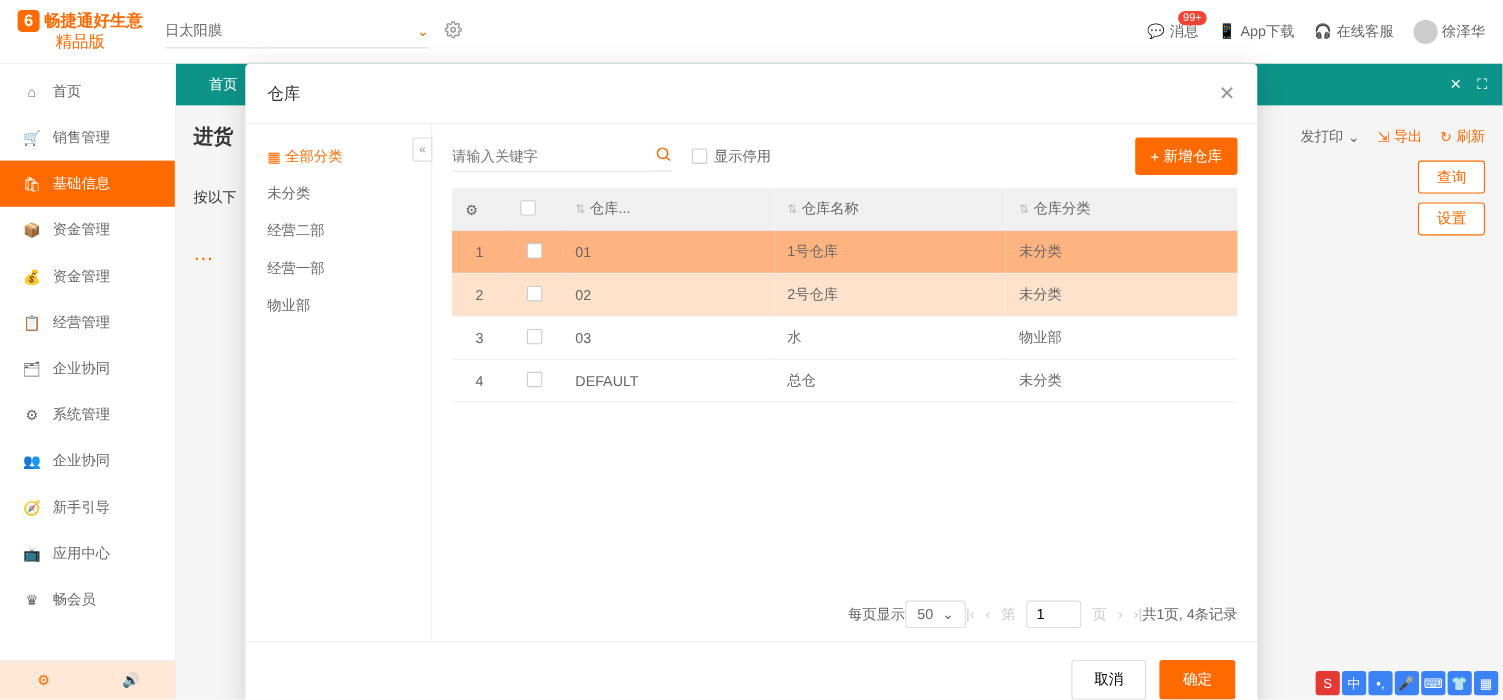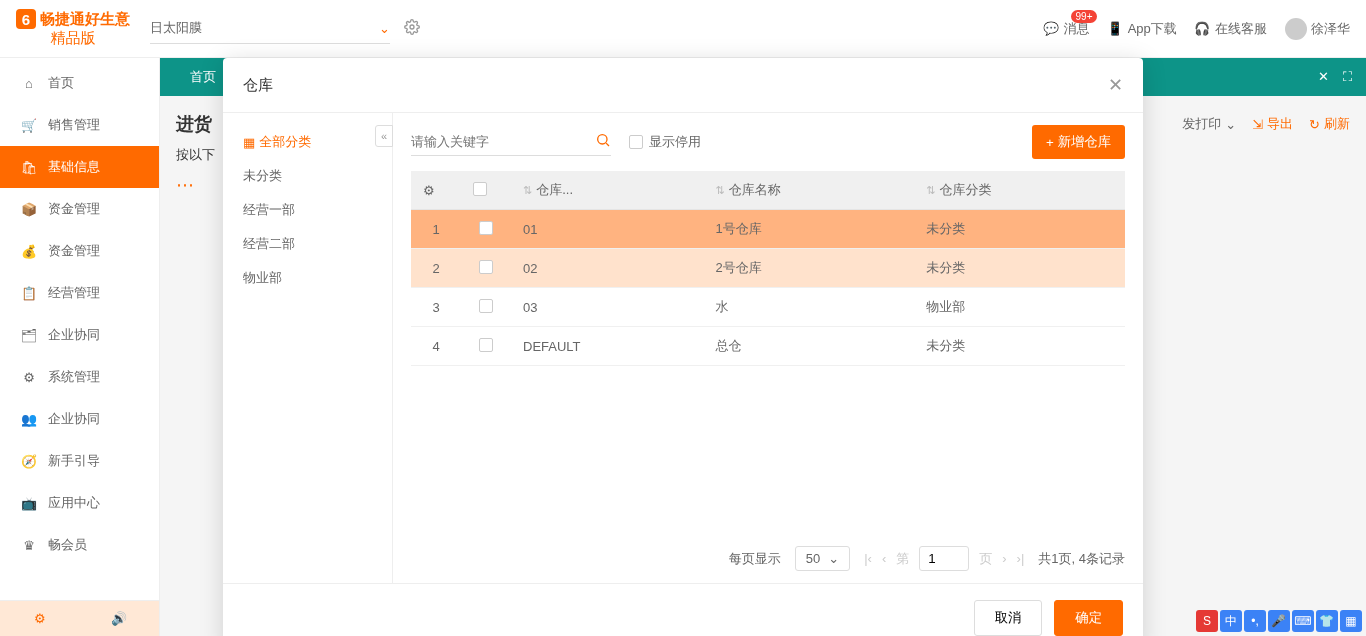--- a/index.html
+++ b/index.html
@@ -73,21 +73,21 @@
     .table th { background: #f0f0f0; padding: 10px 12px; text-align: left; font-weight: normal; color: #666; border-bottom: 1px solid #e5e5e5; }
     .table th.sortable::before { content: "⇅"; color: #bbb; margin-right: 4px; font-size: 11px; }
     .table td { padding: 10px 12px; border-bottom: 1px solid #f0f0f0; color: #666; }
     .table tr.hl1 td { background: #ffb380; }
     .table tr.hl2 td { background: #ffe2cc; }
     .row-idx { text-align: center; width: 50px; }
     .chk-col { width: 50px; text-align: center; }
     .chk { width: 14px; height: 14px; border: 1px solid #ccc; border-radius: 2px; display: inline-block; background: #fff; }
     
     
-    .pagination { display: flex; align-items: center; justify-content: flex-end; gap: 14px; margin-top: 180px; color: #666; }
+    .pagination { display: flex; align-items: center; justify-content: flex-end; margin-top: 180px; color: #666; }
     .page-select { border: 1px solid #ddd; padding: 4px 10px; border-radius: 3px; display: flex; align-items: center; gap: 8px; }
     .page-nav { display: flex; align-items: center; gap: 10px; }
     .page-nav span { color: #ccc; cursor: pointer; }
     .page-input { width: 50px; border: 1px solid #ddd; padding: 4px 8px; border-radius: 3px; text-align: left; }
     
     
     .modal-footer { display: flex; justify-content: flex-end; gap: 12px; padding: 16px 20px; border-top: 1px solid #eee; }
     .btn { padding: 8px 20px; border-radius: 3px; cursor: pointer; border: 1px solid #ddd; background: #fff; }
     .btn.primary { background: #ff6a00; color: #fff; border-color: #ff6a00; }
     
@@ -220,40 +220,44 @@
           <span>导出</span>
         </span>
       <span class="action-link orange">
           <span>↻</span> 
           <span>刷新</span>
         </span>
     </div>
   </div>
   <div class="filter-row">
     <span>按以下</span>
+    <div class="right-buttons">
+      <button class="btn-outline">查询</button>
+      <button class="btn-outline">设置</button>
+    </div>
   </div>
   <div style="margin-top:10px;"><span class="dots-menu">⋯</span></div>
 </div>
 
 <div class="modal-overlay">
   <div class="modal">
     <div class="modal-header">
       <span class="modal-title">仓库</span>
       <span class="modal-close">✕</span>
     </div>
     <div class="modal-body">
       <div class="modal-left">
         <div class="collapse-handle">«</div>
         <div class="cat-item active">
             <span>▦</span>
             <span>全部分类</span>
           </div>
         <div class="cat-item">未分类</div>
+        <div class="cat-item">经营二部</div>
         <div class="cat-item">经营一部</div>
-        <div class="cat-item">经营二部</div>
         <div class="cat-item">物业部</div>
       </div>
       <div class="modal-right">
         <div class="search-row">
           <div class="search-box">
             <input type="text" placeholder="请输入关键字" style="">
             <span class="search-icon">
               <svg class="icon-svg" viewBox="0 0 24 24" fill="none" stroke="currentColor" stroke-width="2">
                   <circle cx="11" cy="11" r="7"></circle>
                   <line x1="21" y1="21" x2="16.65" y2="16.65"></line>

